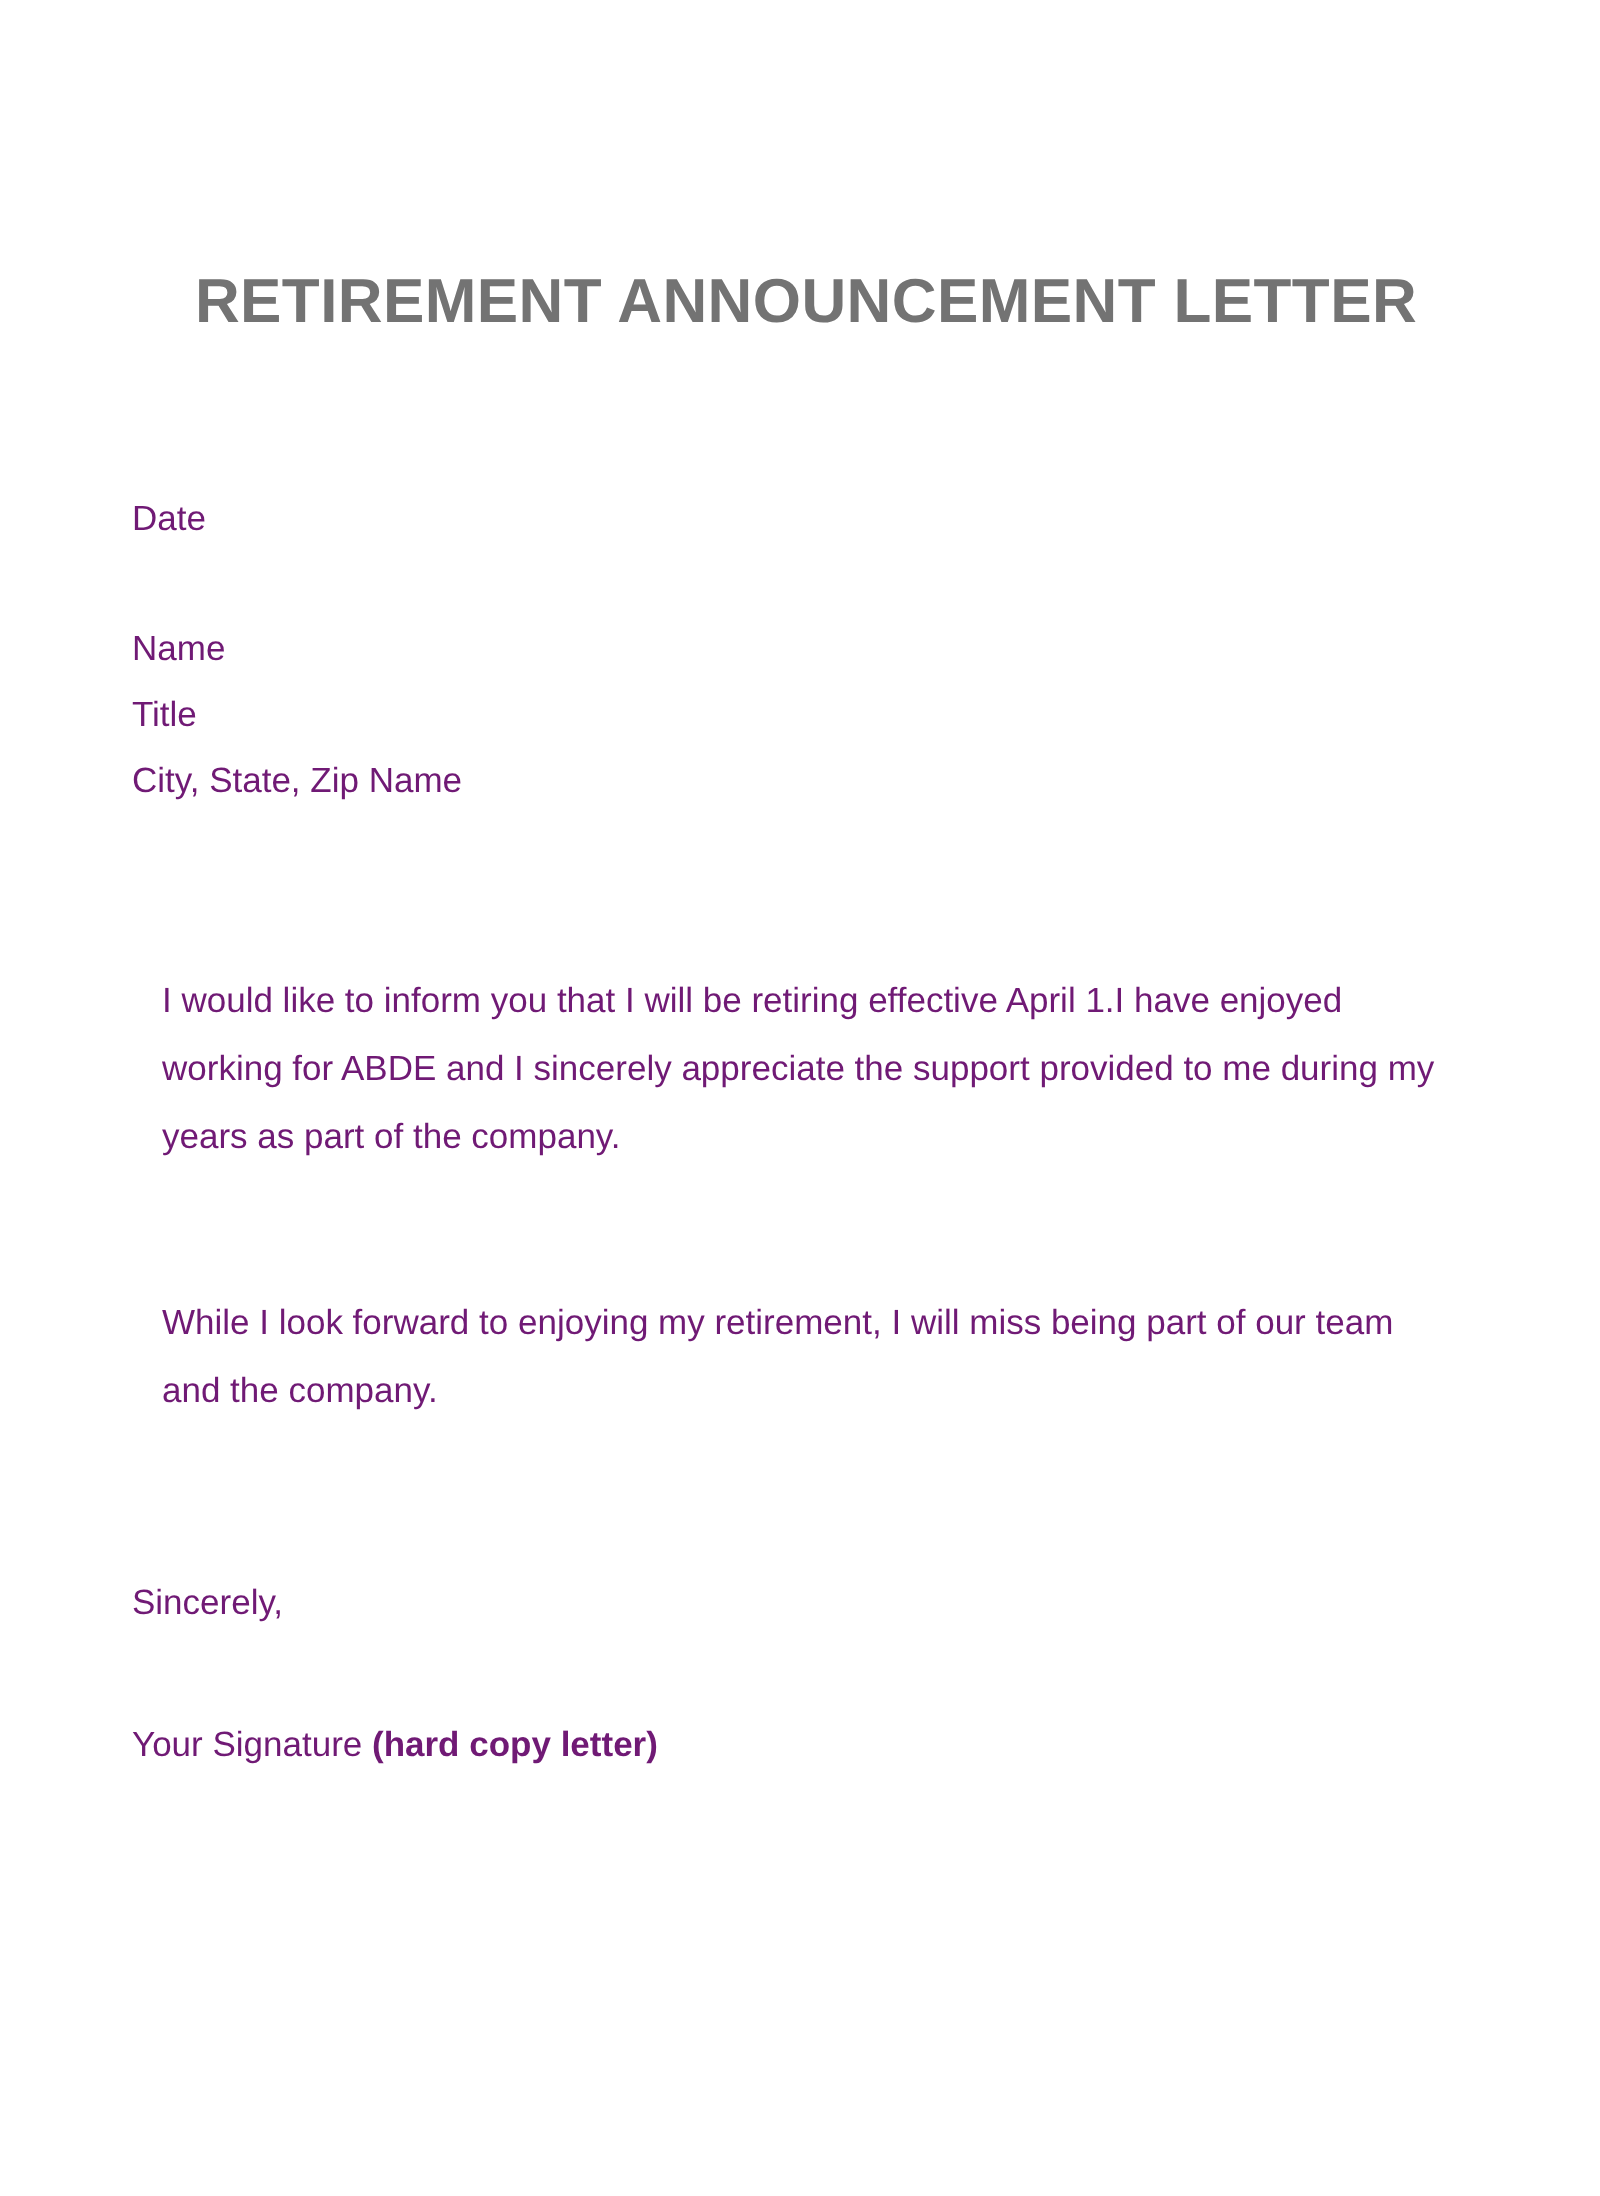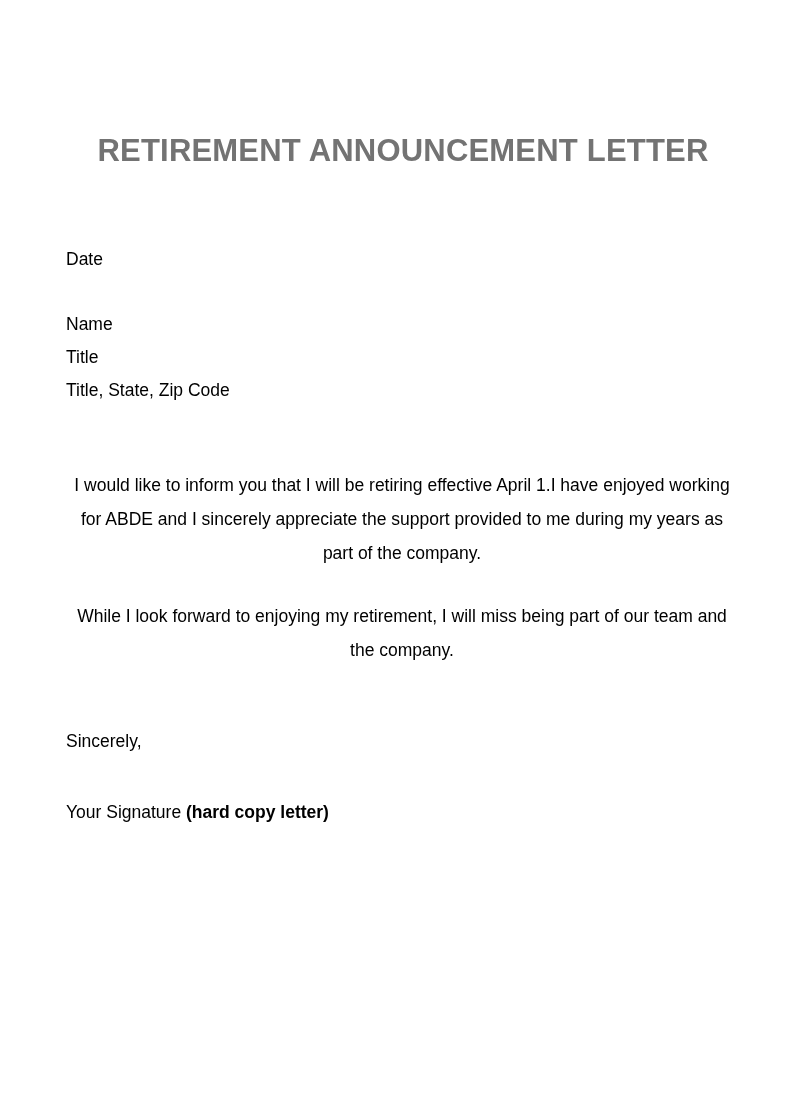--- a/index.html
+++ b/index.html
@@ -35,43 +35,42 @@
     line-height: 1.15;
     white-space: nowrap;
   }
 
   
   .letter-body {
     position: absolute;
     left: 66px;
     top: 243px;
     width: 672px;
-    color: #000000;
+    color: #701a75;
     font-size: 17.5px;
     line-height: 34px;
     font-weight: 400;
   }
 
   .block {
     margin: 0;
   }
   .gap-after-date{ height: 32px; }
   .gap-after-addr{ height: 30px; }
   .gap-after-dear{ height: 31px; }
   .gap-para      { height: 29px; }
   .gap-before-sig{ height: 38px; }
 
   .addr-line {
     line-height: 33px;
   }
 
   .para {
     line-height: 34px;
-    margin: 0;
-    text-align: center;
+    margin: 15px;
   }
 
   .sig-bold {
     font-weight: 700;
   }
 </style>
 </head>
 <body>
 
 <div class="page">
@@ -80,21 +79,21 @@
 
   <div class="letter-body">
 
     <div class="block addr-line">Date</div>
 
     <div class="gap-after-date"></div>
 
     <div>
       <div class="block addr-line">Name</div>
       <div class="block addr-line">Title</div>
-      <div class="block addr-line">Title, State, Zip Code</div>
+      <div class="block addr-line">City, State, Zip Name</div>
     </div>
 
     <div class="gap-after-addr"></div>
 
 
     <div class="gap-after-dear"></div>
 
     <p class="para">I would like to inform you that I will be retiring effective April 1.I have enjoyed working for ABDE and I sincerely appreciate the support provided to me during my years as part of the company.</p>
 
     <div class="gap-para"></div>

